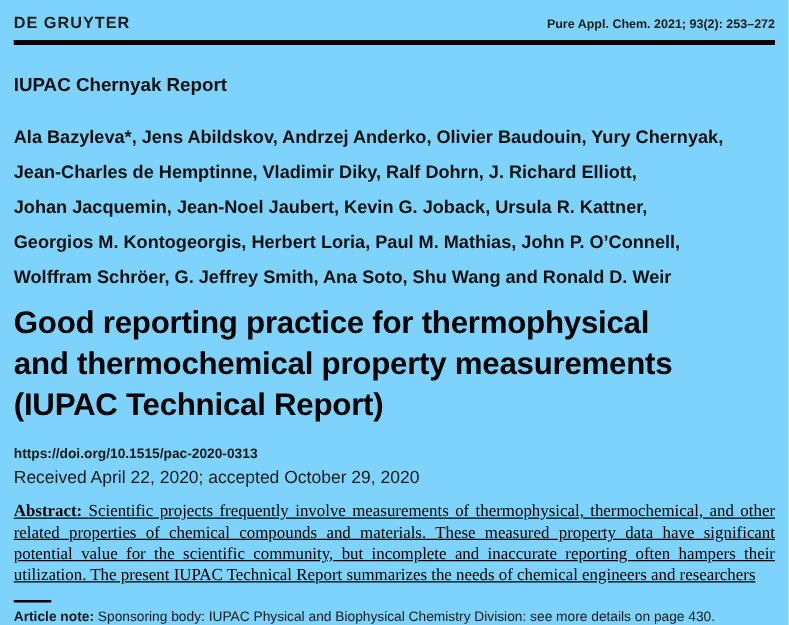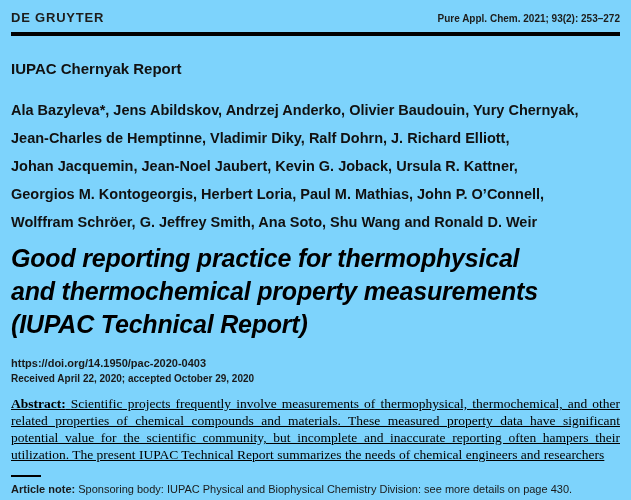--- a/index.html
+++ b/index.html
@@ -60,22 +60,22 @@
   }
   .doi-line {
     margin-top: 16px;
     font-size: 11px;
     font-weight: 600;
     color: #1a1a1a;
   }
   .doi-line a { color: #1a1a1a; text-decoration: none; }
   .history-line {
     margin-top: 4px;
-    font-size: 10px;
-    font-weight: 700;
+    font-size: 14px;
+    font-weight: 400;
     color: #1a1a1a;
   }
   .abstract {
     margin-top: 11px;
     font-family: "Liberation Serif", serif;
     font-size: 13.5px;
     line-height: 17px;
     text-align: justify;
     color: #000000;
     text-decoration: underline;
@@ -114,26 +114,26 @@
   <div class="rule-thick"></div>
 
   <div class="kicker">IUPAC Chernyak Report</div>
 
   <div class="authors">Ala Bazyleva*, Jens Abildskov, Andrzej Anderko, Olivier Baudouin, Yury Chernyak,
 Jean-Charles de Hemptinne, Vladimir Diky, Ralf Dohrn, J. Richard Elliott,
 Johan Jacquemin, Jean-Noel Jaubert, Kevin G. Joback, Ursula R. Kattner,
 Georgios M. Kontogeorgis, Herbert Loria, Paul M. Mathias, John P. O’Connell,
 Wolffram Schröer, G. Jeffrey Smith, Ana Soto, Shu Wang and Ronald D. Weir</div>
 
-  <h1 class="title" style="margin:6px 0 0 0;font-style:italic;">Good reporting practice for thermophysical
+  <h1 class="title" style="margin:6px 0 0 0;">Good reporting practice for thermophysical
 and thermochemical property measurements
 (IUPAC Technical Report)</h1>
 
   <div class="doi-line">
-    <a href="#">https://doi.org/14.1950/pac-2020-0403</a>
+    <a href="#">https://doi.org/10.1515/pac-2020-0313</a>
   </div>
 
   <div class="history-line">Received April 22, 2020; accepted October 29, 2020</div>
 
   <p class="abstract" style="margin:11px 0 0 0;"><span class="label">Abstract:</span> <span>Scientific projects frequently involve measurements of thermophysical, thermochemical, and other related properties of chemical compounds and materials. These measured property data have significant potential value for the scientific community, but incomplete and inaccurate reporting often hampers their utilization. The present IUPAC Technical Report summarizes the needs of chemical engineers and researchers</span></p>
 
   <div class="note-rule"></div>
 
   <div class="article-note"><span class="label">Article note:</span> <span>Sponsoring body: IUPAC Physical and Biophysical Chemistry Division: see more details on page 430.</span></div>
 

